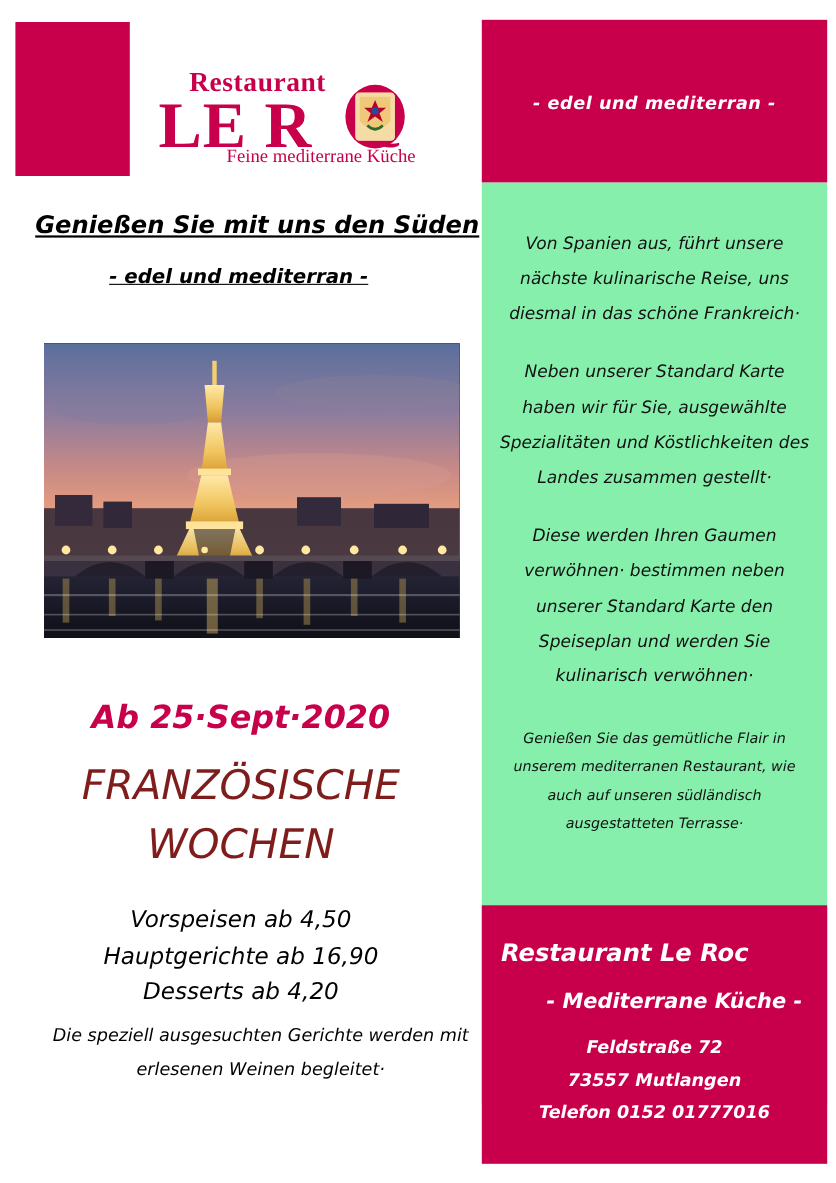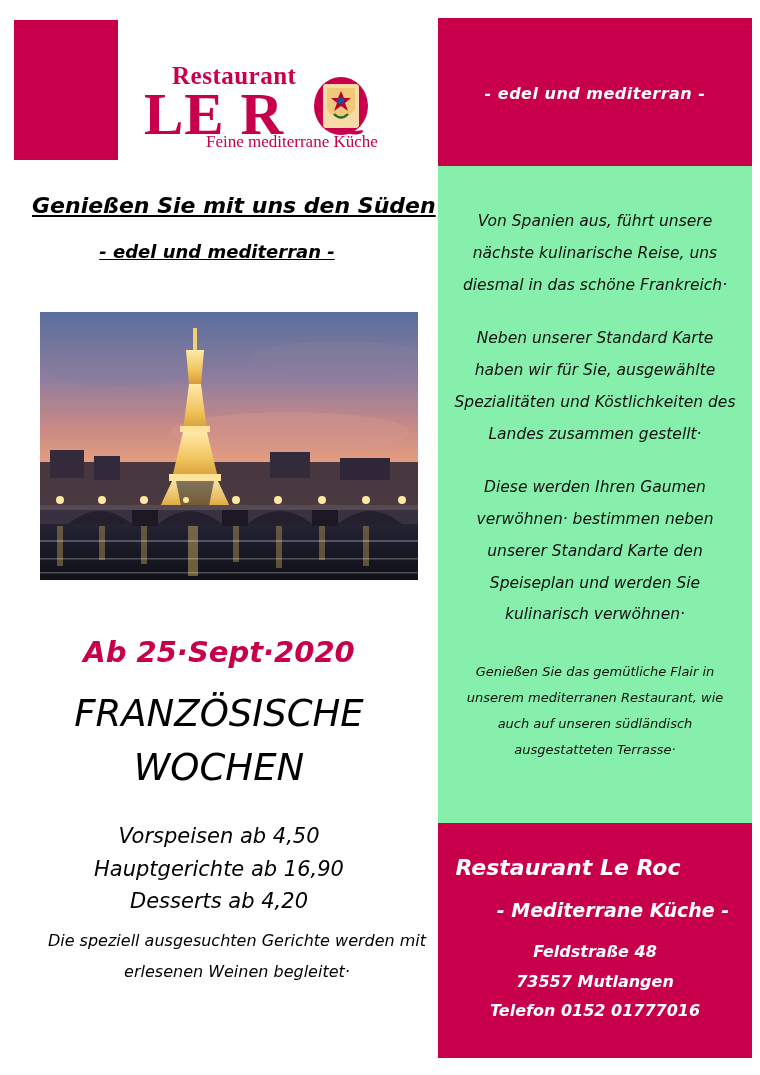--- a/index.html
+++ b/index.html
@@ -141,21 +141,21 @@
     color: #c8004b;
   }
   .big-title {
     position: absolute;
     left: 0; top: 687px;
     width: 438px;
     text-align: center;
     font-family: "DejaVu Sans", sans-serif;
     font-style: italic;
     font-size: 37px;
-    color: #000000;
+    color: #7f1d1d;
     line-height: 1.45;
   }
   .price-list {
     position: absolute;
     left: 0; top: 820px;
     width: 438px;
     text-align: center;
     font-family: "DejaVu Sans", sans-serif;
     font-style: italic;
     font-size: 21px;
@@ -416,20 +416,20 @@
         <div class="rc-para">Neben unserer Standard Karte haben wir für Sie, ausgewählte Spezialitäten und Köstlichkeiten des Landes zusammen gestellt·</div>
         <div class="rc-para">Diese werden Ihren Gaumen verwöhnen· bestimmen neben unserer Standard Karte den Speiseplan und werden Sie kulinarisch verwöhnen·</div>
         <div class="rc-para small">Genießen Sie das gemütliche Flair in unserem mediterranen Restaurant, wie auch auf unseren südländisch ausgestatteten Terrasse·</div>
       </div>
     </div>
 
     <div class="rc-bottom">
       <div class="rc-name">Restaurant Le Roc</div>
       <div class="rc-kitchen">- Mediterrane Küche -</div>
       <div class="rc-addr">
-        <div>Feldstraße 48</div>
+        <div>Feldstraße 72</div>
         <div>73557 Mutlangen</div>
         <div>Telefon 0152 01777016</div>
       </div>
     </div>
   </div>
 
 </div>
 
 </body></html>

